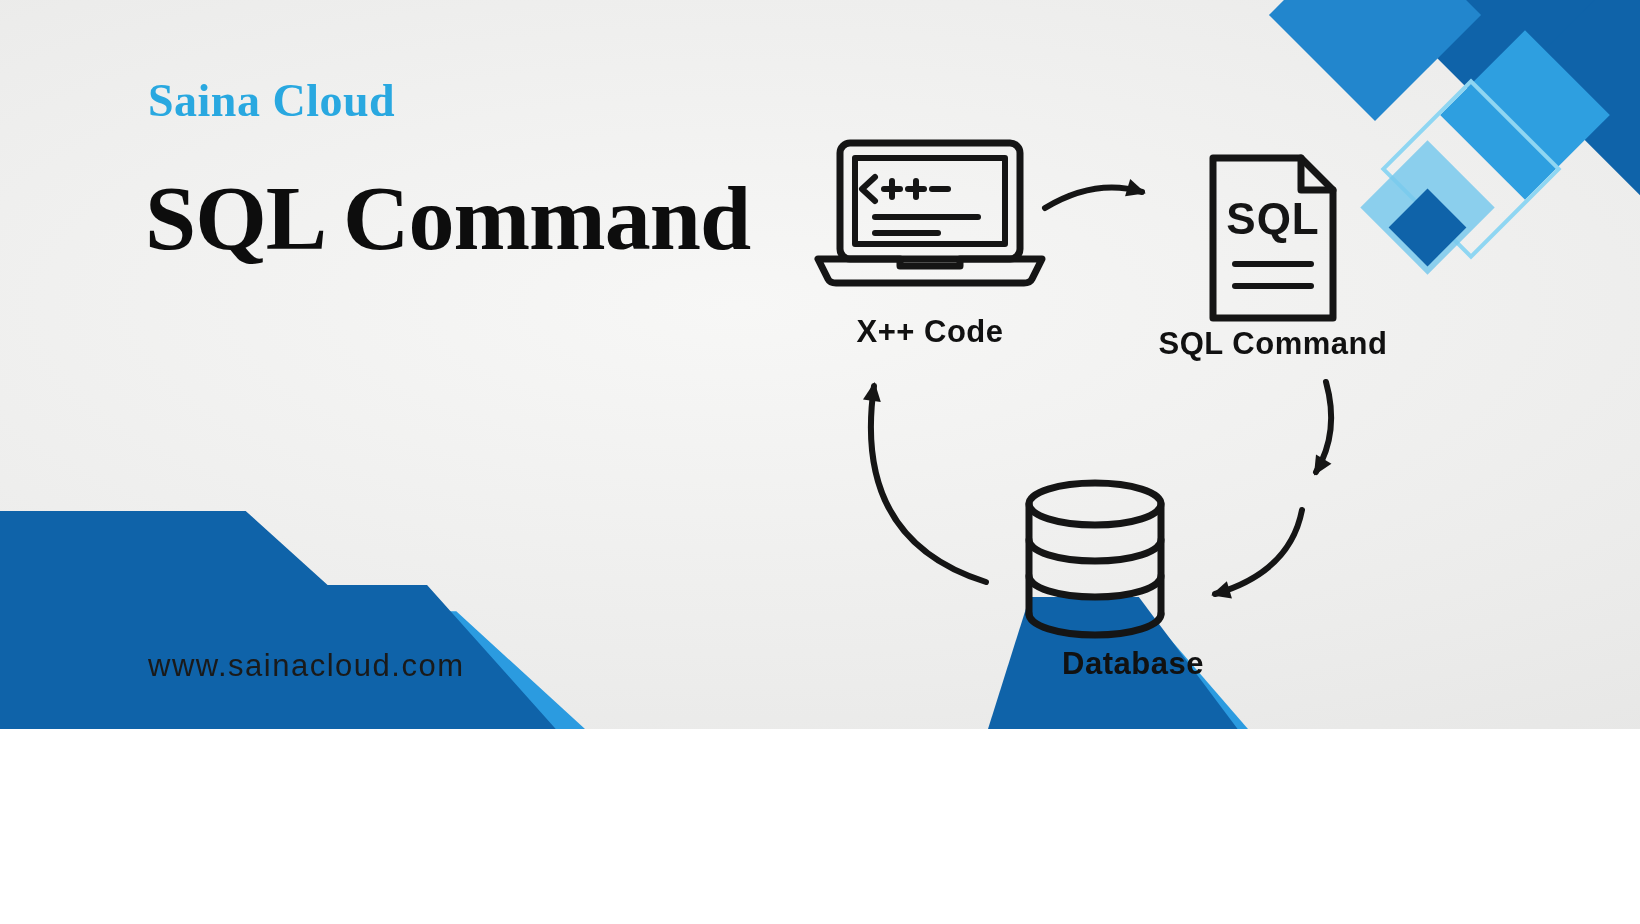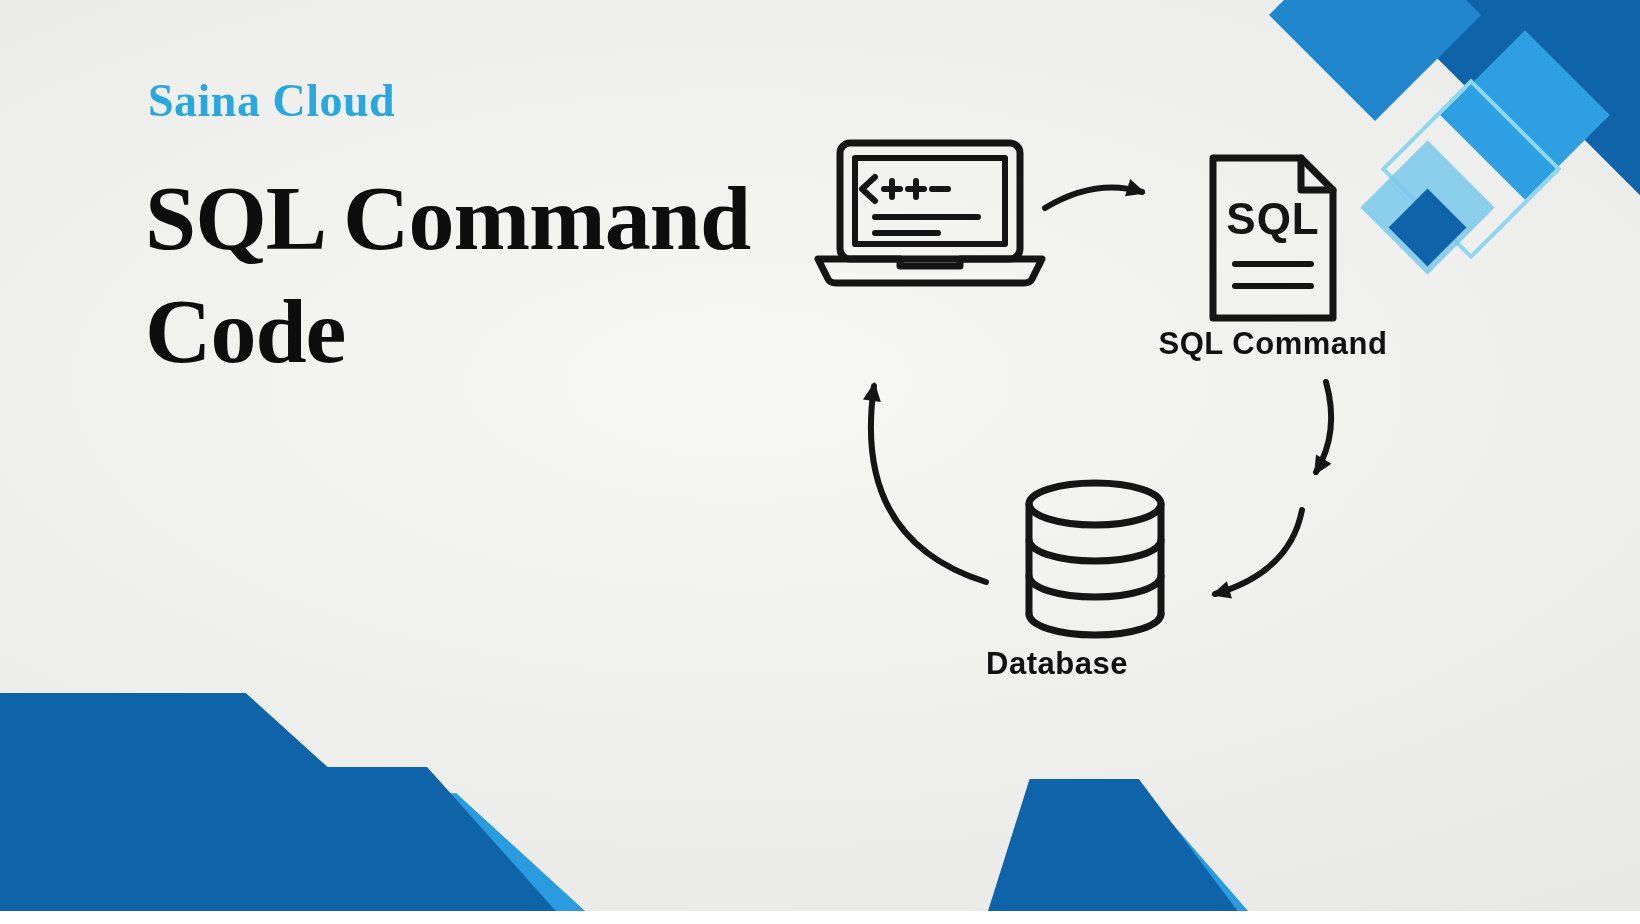--- a/index.html
+++ b/index.html
@@ -1,18 +1,18 @@
 <!DOCTYPE html>
 <html><head>
 <meta charset="utf-8">
 <style>
   html,body{margin:0;padding:0;}
   .page{
     position:relative;
-    width:1640px;height:911px;
+    width:1640px;height:729px;
     overflow:hidden;
     background: radial-gradient(ellipse 120% 95% at 45% 42%, #f7f7f6 0%, #ececeb 55%, #e2e2e1 100%);
     font-family:"Liberation Sans", sans-serif;
   }
 
   
   .diamond{position:absolute;transform:rotate(45deg);}
   .d1{width:270px;height:270px;top:-160px;right:-40px;background:#0f63a9;}
   .d2{width:170px;height:170px;top:-10px;right:-85px;background:#0f63a9;}
   .d3{width:150px;height:150px;top:-60px;right:190px;background:#2286cd;}
@@ -51,21 +51,21 @@
   }
 
   
   .diagram-svg{position:absolute;left:790px;top:120px;width:640px;height:580px;}
   .node-label{
     position:absolute;font-weight:700;font-size:31px;color:#111;
     text-align:center;letter-spacing:.5px;
   }
   .label-xpp{left:828px;top:314px;width:204px;}
   .label-sql{left:1140px;top:326px;width:266px;}
-  .label-db{left:957px;top:646px;width:200px;}
+  .label-db{left:1033px;top:646px;width:200px;}
   .icon-stroke{stroke:#151515;fill:none;stroke-linecap:round;stroke-linejoin:round;}
   .sql-text{font-family:"Liberation Sans", sans-serif;font-weight:700;font-size:44px;fill:#151515;letter-spacing:1px;}
 </style>
 </head>
 <body>
 
 <div class="page">
 
   <div class="diamond d1"></div>
   <div class="diamond d2"></div>
@@ -80,22 +80,22 @@
     <div class="bl-dark"></div>
   </div>
   <div class="bc-wrap">
     <div class="bc-light"></div>
     <div class="bc-dark"></div>
   </div>
 
   <div class="brand">Saina Cloud</div>
   <div class="title">
     <div>SQL Command</div>
-    <div>Code</div>
   </div>
+  <div class="website">www.sainacloud.com</div>
 
   <svg class="diagram-svg" viewBox="0 0 640 580">
     <defs>
       <marker id="ah" markerUnits="userSpaceOnUse" markerWidth="26" markerHeight="26" refX="18" refY="12" orient="auto">
         <path d="M 3,3 L 22,12 L 3,21 Z" fill="#151515"></path>
       </marker>
     </defs>
 
     <g transform="translate(140,105)">
       <rect class="icon-stroke" x="-90" y="-82" width="180" height="116" rx="10" stroke-width="7"></rect>
@@ -127,16 +127,17 @@
       <path class="icon-stroke" stroke-width="7" d="M -66 18 A 66 21 0 0 0 66 18"></path>
       <path class="icon-stroke" stroke-width="7" d="M -66 56 A 66 21 0 0 0 66 56"></path>
     </g>
 
     <path class="icon-stroke" stroke-width="6" marker-end="url(#ah)" d="M 255 88 Q 305 58 352 72"></path>
     <path class="icon-stroke" stroke-width="6" marker-end="url(#ah)" d="M 536 262 Q 550 312 526 352"></path>
     <path class="icon-stroke" stroke-width="6" marker-end="url(#ah)" d="M 512 390 Q 500 452 425 474"></path>
     <path class="icon-stroke" stroke-width="6" marker-end="url(#ah)" d="M 196 462 Q 62 420 84 266"></path>
   </svg>
 
+  <div class="node-label label-xpp">X++ Code</div>
   <div class="node-label label-sql">SQL Command</div>
   <div class="node-label label-db">Database</div>
 
 </div>
 
 </body></html>

